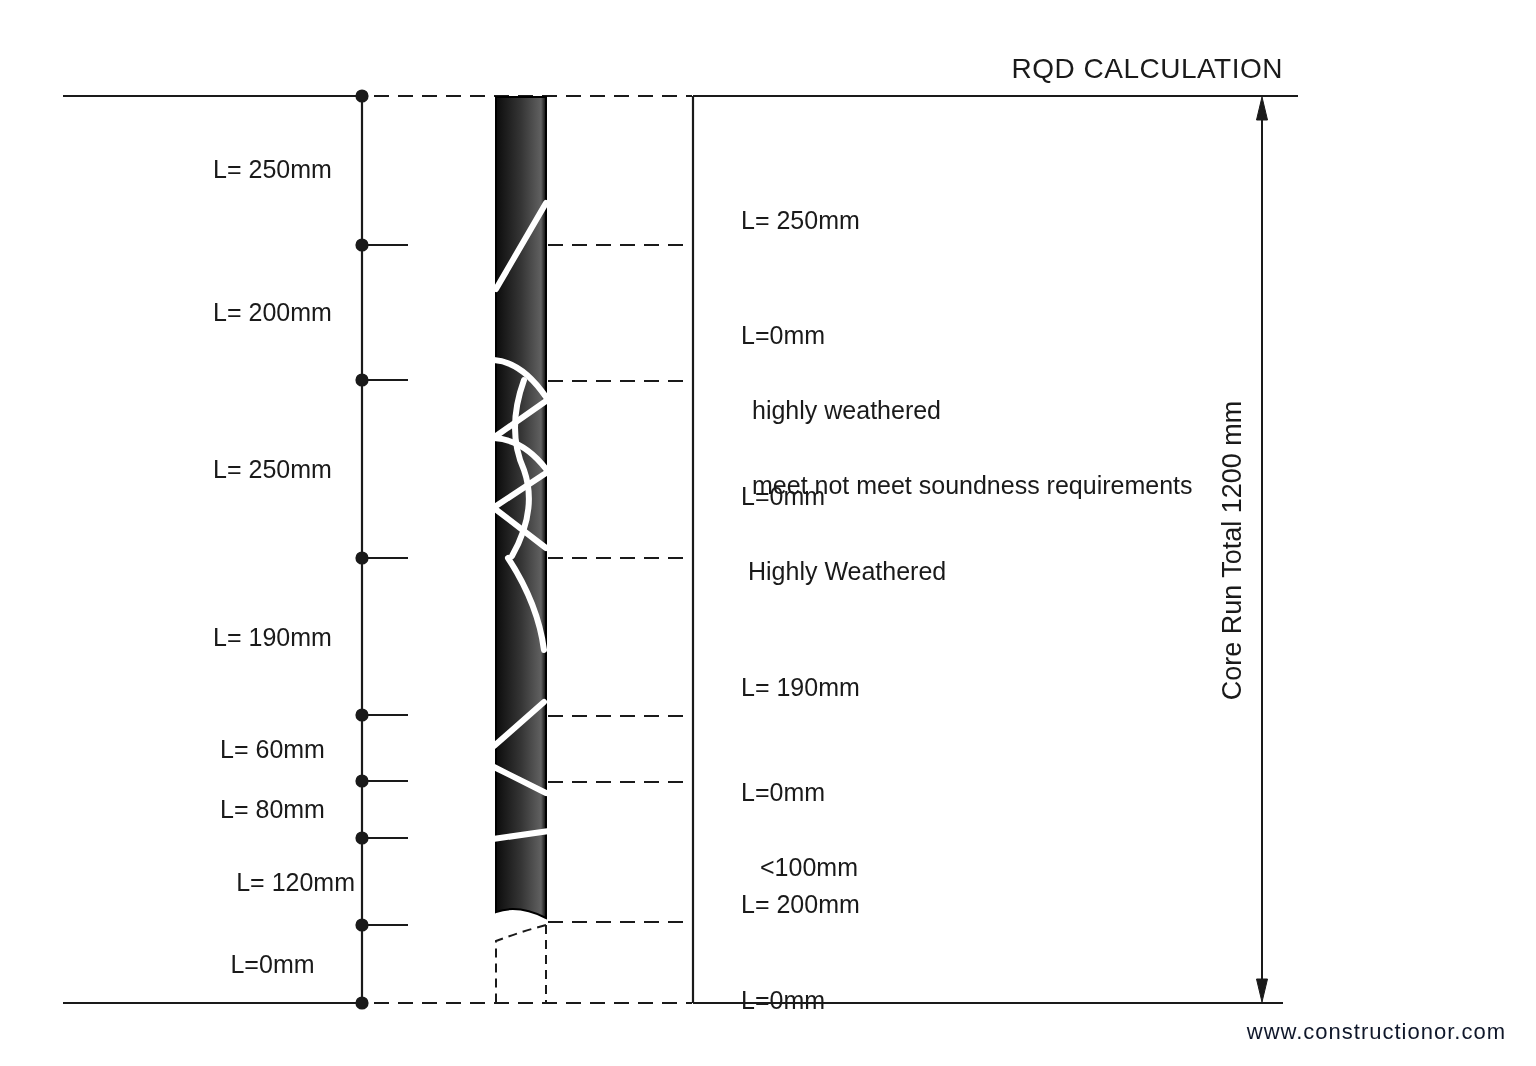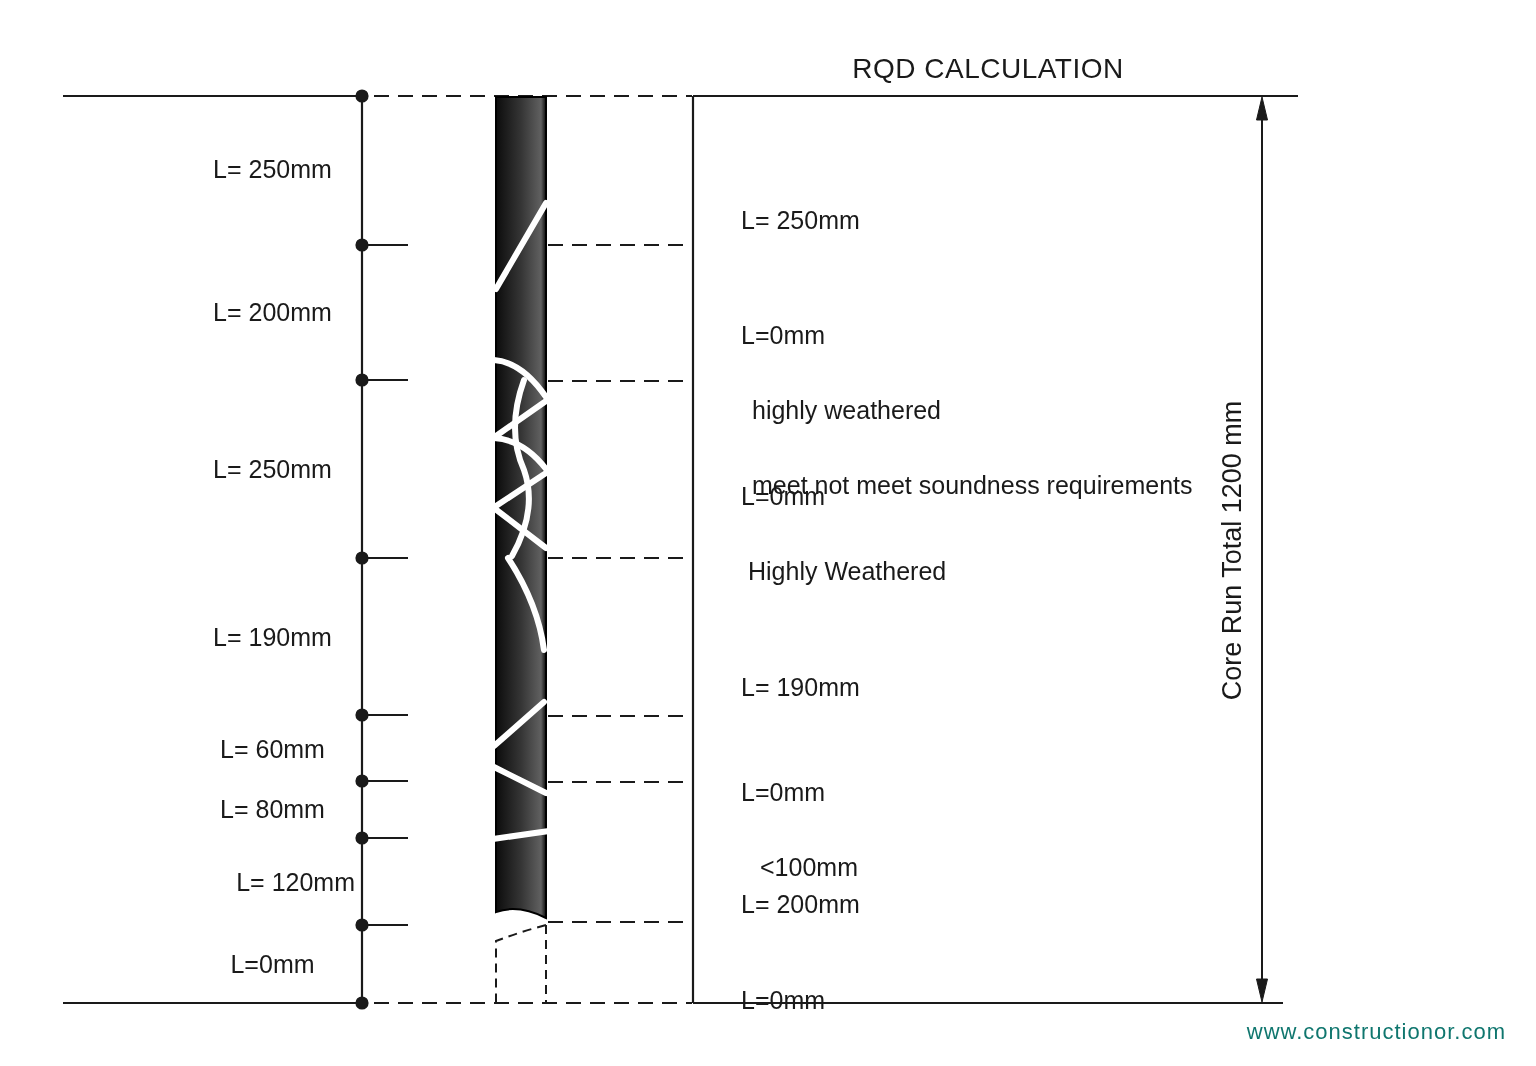--- a/index.html
+++ b/index.html
@@ -4,35 +4,35 @@
 <style>
   html,body{margin:0;padding:0;}
   body{
     width:1536px;height:1066px;position:relative;background:#ffffff;
     font-family:"Liberation Sans", sans-serif;color:#1a1a1a;overflow:hidden;
   }
   .abs{position:absolute;}
   svg{position:absolute;top:0;left:0;}
   .title{font-size:28px;letter-spacing:.5px;line-height:34px;white-space:nowrap;}
   .title-left{left:237px;top:20px;text-align:left;}
-  .title-rqd{left:693px;top:52px;width:590px;text-align:center;}
+  .title-rqd{left:693px;top:52px;width:590px;text-align:right;}
   .len-label{font-size:25px;white-space:pre;line-height:25px;}
   .left-label{left:190px;width:165px;text-align:center;}
   .rqd-label{left:741px;text-align:left;}
   .ind1{padding-left:11px;}
   .ind05{padding-left:7px;}
   .ind2{padding-left:19px;}
   .dim-label{
     left:1072px;top:535px;width:320px;text-align:center;
     font-size:27px;white-space:nowrap;
     transform:rotate(-90deg);transform-origin:center center;
   }
   .watermark{
     right:30px;top:1019px;font-size:22px;letter-spacing:1px;
-    color:#0f766e;white-space:nowrap;
+    color:#0f172a;white-space:nowrap;
   }
 </style>
 </head>
 <body>
 
 <svg width="1536" height="1066" viewBox="0 0 1536 1066">
   <defs>
     <linearGradient id="coreGrad" x1="0" y1="0" x2="1" y2="0">
       <stop offset="0" stop-color="#0c0c0c"></stop>
       <stop offset="0.5" stop-color="#353535"></stop>

